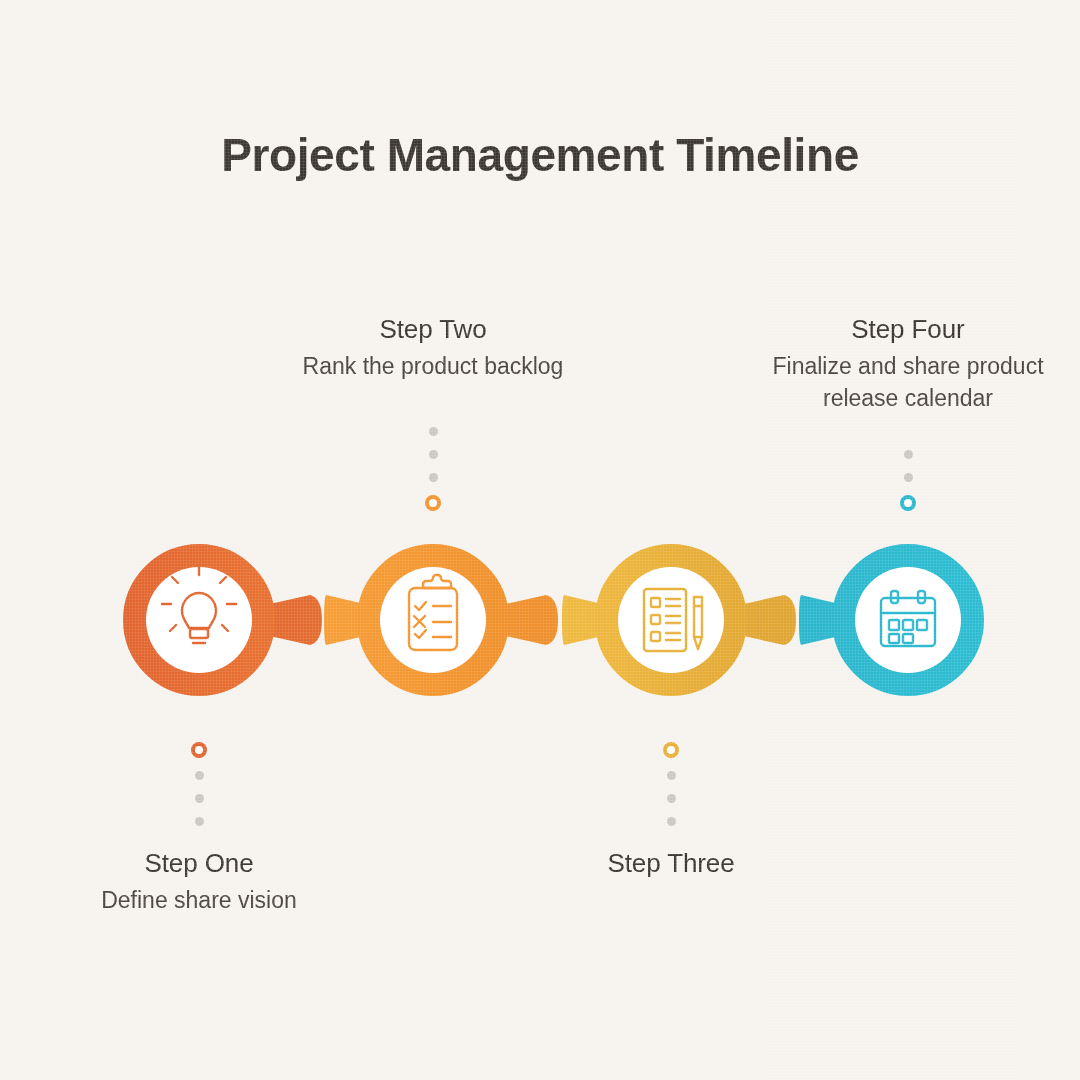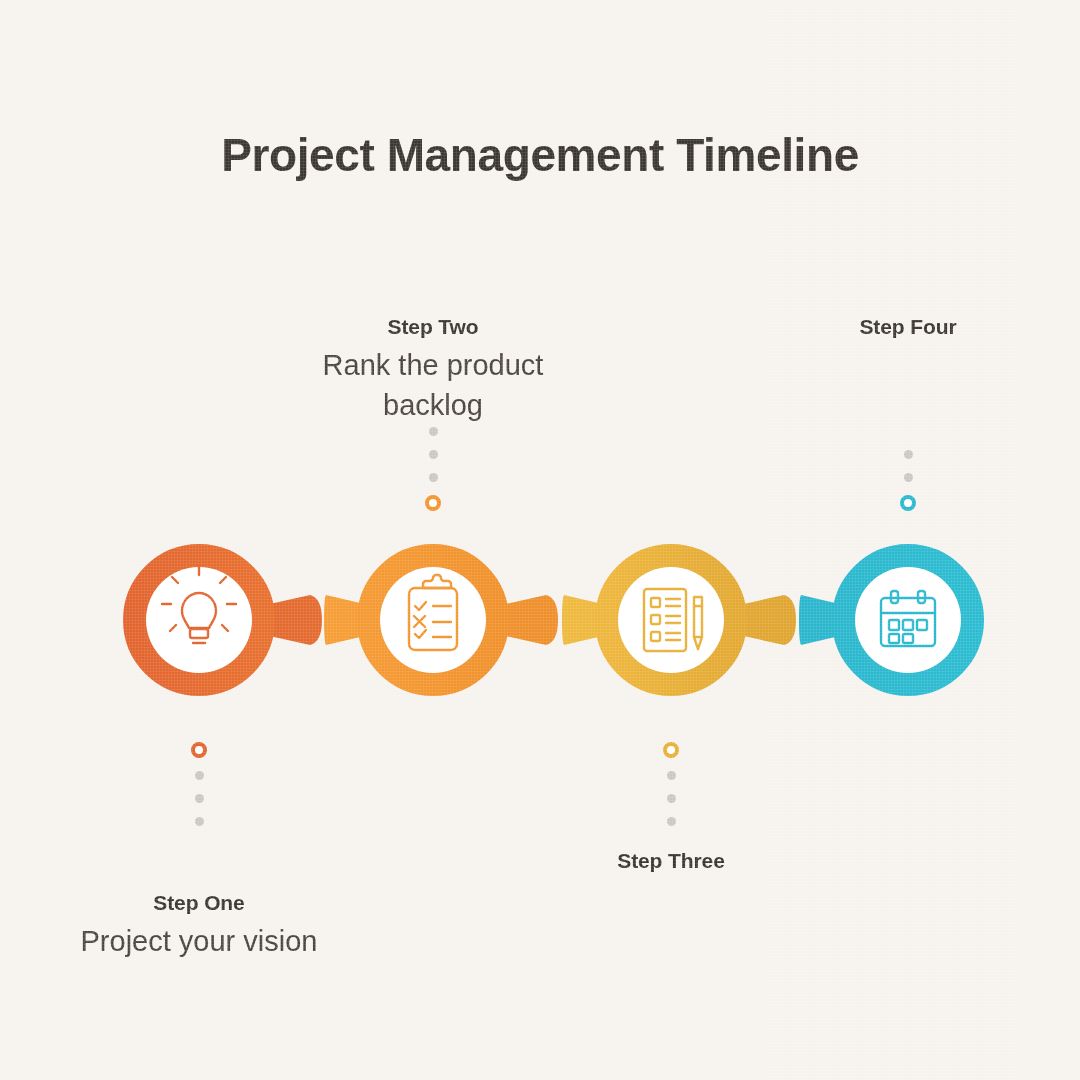--- a/index.html
+++ b/index.html
@@ -44,28 +44,28 @@
     pointer-events: none;
   }
 
   
   .step-text {
     position: absolute;
     width: 300px;
     text-align: center;
   }
   .step-title {
-    font-size: 21px;
-    font-weight: bold;
+    font-size: 26px;
+    font-weight: normal;
     color: #3b3632;
     letter-spacing: -0.1px;
     line-height: 1.2;
   }
   .step-desc {
-    font-size: 29px;
+    font-size: 23px;
     font-weight: normal;
     color: #4b4540;
     line-height: 1.38;
     margin-top: 6px;
   }
 
   
   .dot-col {
     position: absolute;
     width: 20px;
@@ -235,36 +235,37 @@
   </div>
   <div class="dot-col" style="left:423px; top:420px;">
     <span class="dot"></span>
     <span class="dot"></span>
     <span class="dot"></span>
     <span class="ring-marker" style="border-color:#f3942f;"></span>
   </div>
 
   <div class="step-text" style="left:758px; top:314px;text-align:center;">
     <div class="step-title">Step Four</div>
+    <div class="step-desc">Finalize and share product release calendar</div>
   </div>
   <div class="dot-col" style="left:898px; top:443px;">
     <span class="dot"></span>
     <span class="dot"></span>
     <span class="ring-marker" style="border-color:#2bb8ce;"></span>
   </div>
 
   <div class="dot-col" style="left:189px; top:736px;">
     <span class="ring-marker" style="border-color:#e2652f;"></span>
     <span class="dot"></span>
     <span class="dot"></span>
     <span class="dot"></span>
   </div>
-  <div class="step-text" style="left:49px; top:890px;">
+  <div class="step-text" style="left:49px; top:848px;">
     <div class="step-title">Step One</div>
-    <div class="step-desc">Project your vision</div>
+    <div class="step-desc">Define share vision</div>
   </div>
 
   <div class="dot-col" style="left:661px; top:736px;">
     <span class="ring-marker" style="border-color:#e8b038;"></span>
     <span class="dot"></span>
     <span class="dot"></span>
     <span class="dot"></span>
   </div>
   <div class="step-text" style="left:521px; top:848px;text-align:center;">
     <div class="step-title">Step Three</div>

